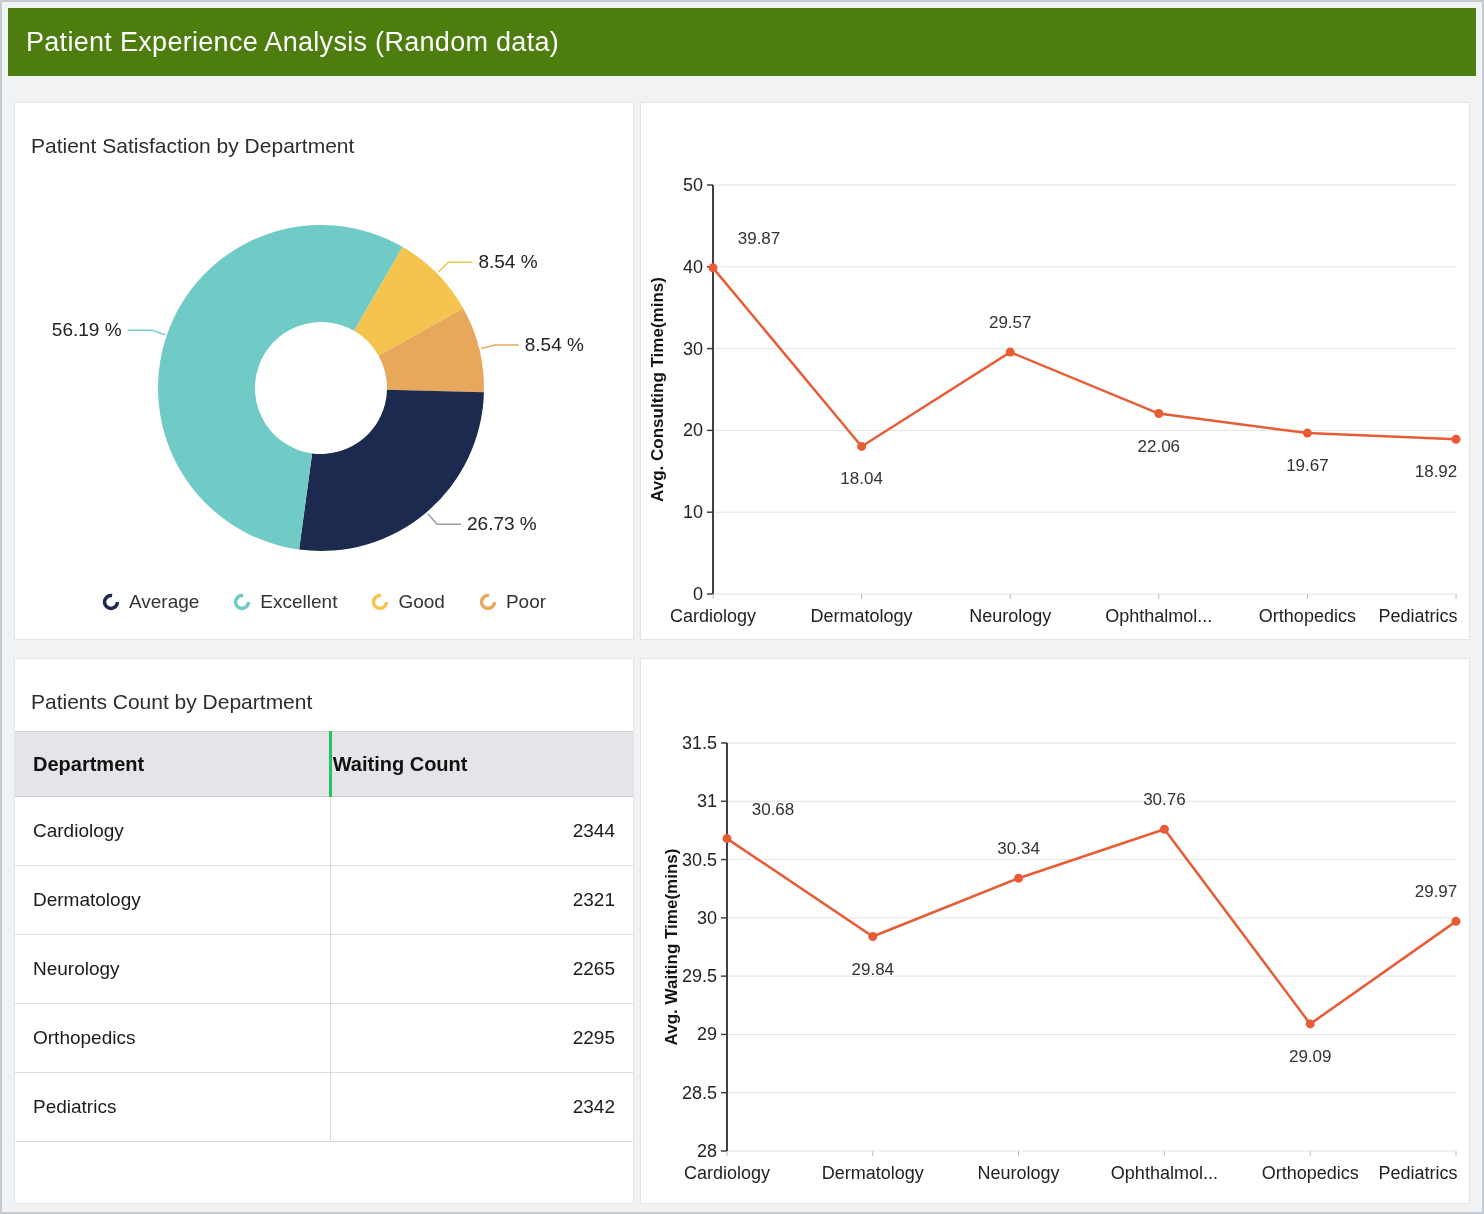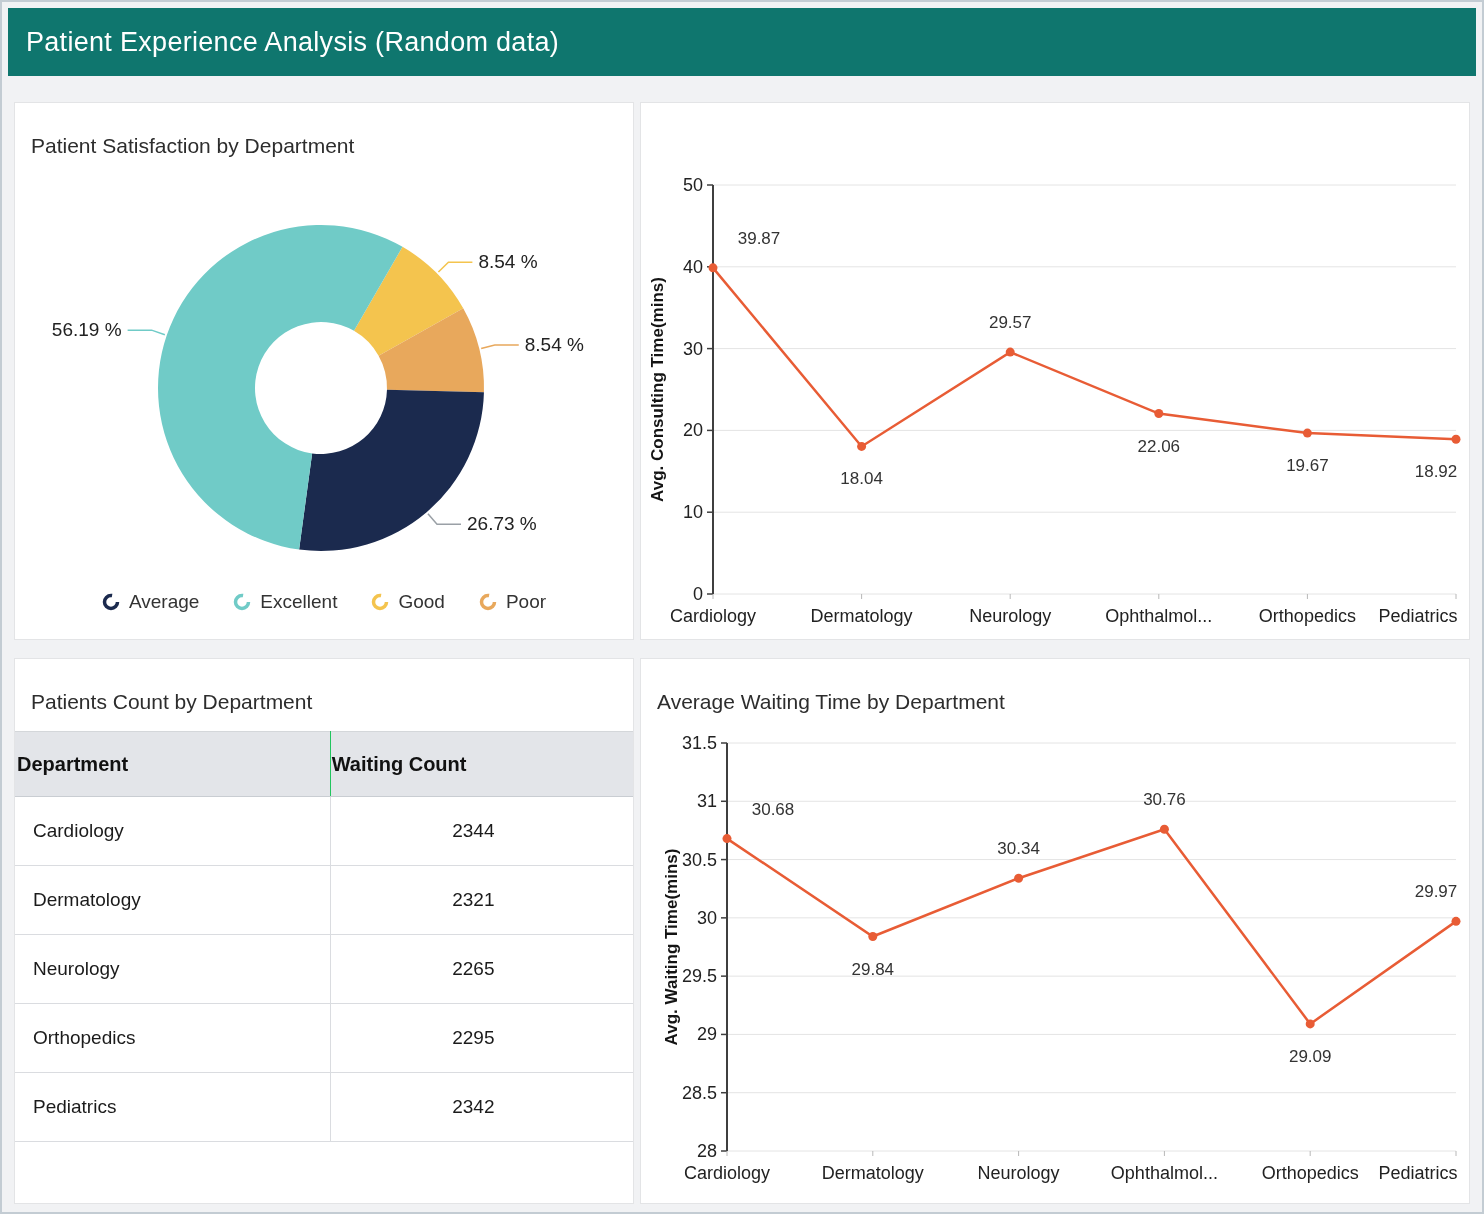--- a/index.html
+++ b/index.html
@@ -14,30 +14,30 @@
   .tick{font-size:18px;fill:#222;}
   .xlab{font-size:18px;fill:#222;}
   .dlab{font-size:17px;fill:#333;}
   .ytitle{font-size:17px;font-weight:bold;fill:#141414;}
   .plab{font-size:19px;fill:#222;}
   .legend{position:absolute;left:0;right:0;bottom:26px;display:flex;justify-content:center;align-items:center;gap:34px;z-index:2;}
   .legend-item{display:flex;align-items:center;gap:9px;font-size:19px;color:#333;cursor:pointer;}
   .cnt-table{width:100%;border-collapse:collapse;position:absolute;top:72px;left:0;}
   .cnt-table th{background:#e3e5e9;height:62px;font-size:20px;font-weight:bold;color:#111;text-align:left;
     border-top:1px solid #d4d7da;border-bottom:1px solid #c9cdd2;}
-  .cnt-table th:first-child{padding-left:2px;border-right:1px solid #22c55e;width:51%;}
+  .cnt-table th:first-child{padding-left:18px;border-right:3px solid #22c55e;width:51%;}
   .cnt-table td{height:66px;font-size:19px;color:#1b1b1b;border-bottom:1px solid #dadce0;background:#fff;}
   .cnt-table td:first-child{padding-left:18px;border-right:1px solid #dadce0;}
-  .cnt-table td:last-child{text-align:center;padding-right:18px;}
+  .cnt-table td:last-child{text-align:right;padding-right:18px;}
 </style>
 </head>
 <body>
 
 <div class="frame" style="background: rgb(241, 242, 244);">
-  <div class="hdr" style="background: #0f766e;">
+  <div class="hdr" style="background: #4d7c0f;">
     <h1>Patient Experience Analysis (Random data)</h1>
   </div>
 
   <div class="grid">
 
     <section class="panel">
       <h2>Patient Satisfaction by Department</h2>
       <svg id="donut-chart" class="chart" width="618" height="536">
           <path d="M387.5 143.8378591831365 A163 163 0 0 1 448.20850794071885 205.33984515911038 L363.58135904348126 252.7449679785355 A66 66 0 0 0 339 227.84232335022705 Z" fill="#F4C44E"></path>
           <polyline points="423.427666004225,169.08734643361757 433.3912255439774,159.2523334037427 457.3912255439774,159.2523334037427" fill="none" stroke="#F4C44E" stroke-width="1.5"></polyline>
@@ -158,21 +158,20 @@
             </tr>
             <tr>
               <td>Pediatrics</td>
               <td>2342</td>
             </tr>
           </tbody>
       </table>
     </section>
 
     <section class="panel">
-      <h2>Average Waiting Time by Department</h2>
       <svg id="waiting-chart" class="chart" width="828" height="544">
           <line x1="86" y1="492" x2="815" y2="492" stroke="#e4e4e4" stroke-width="1"></line>
           <line x1="80" y1="492" x2="86" y2="492" stroke="#3f3f3f" stroke-width="1.5"></line>
           <text x="76" y="498" text-anchor="end" class="tick">28</text>
           <line x1="86" y1="433.7142857142857" x2="815" y2="433.7142857142857" stroke="#e4e4e4" stroke-width="1"></line>
           <line x1="80" y1="433.7142857142857" x2="86" y2="433.7142857142857" stroke="#3f3f3f" stroke-width="1.5"></line>
           <text x="76" y="439.7142857142857" text-anchor="end" class="tick">28.5</text>
           <line x1="86" y1="375.42857142857144" x2="815" y2="375.42857142857144" stroke="#e4e4e4" stroke-width="1"></line>
           <line x1="80" y1="375.42857142857144" x2="86" y2="375.42857142857144" stroke="#3f3f3f" stroke-width="1.5"></line>
           <text x="76" y="381.42857142857144" text-anchor="end" class="tick">29</text>

